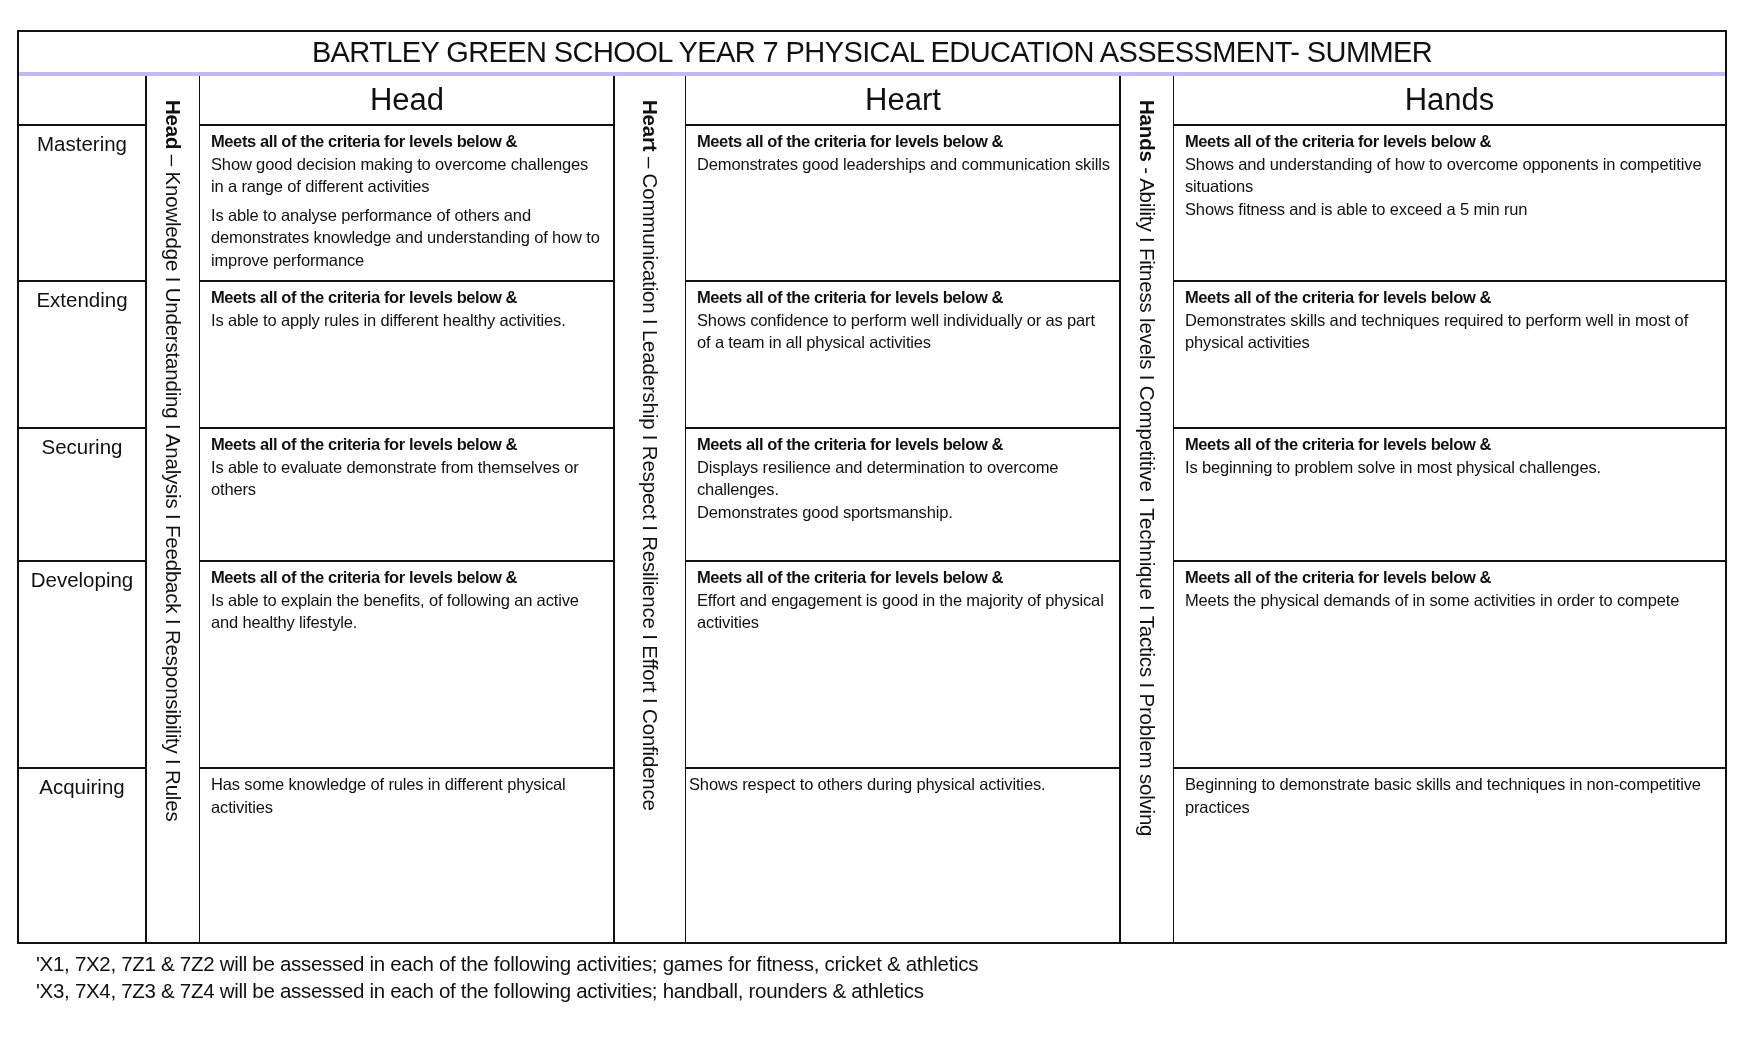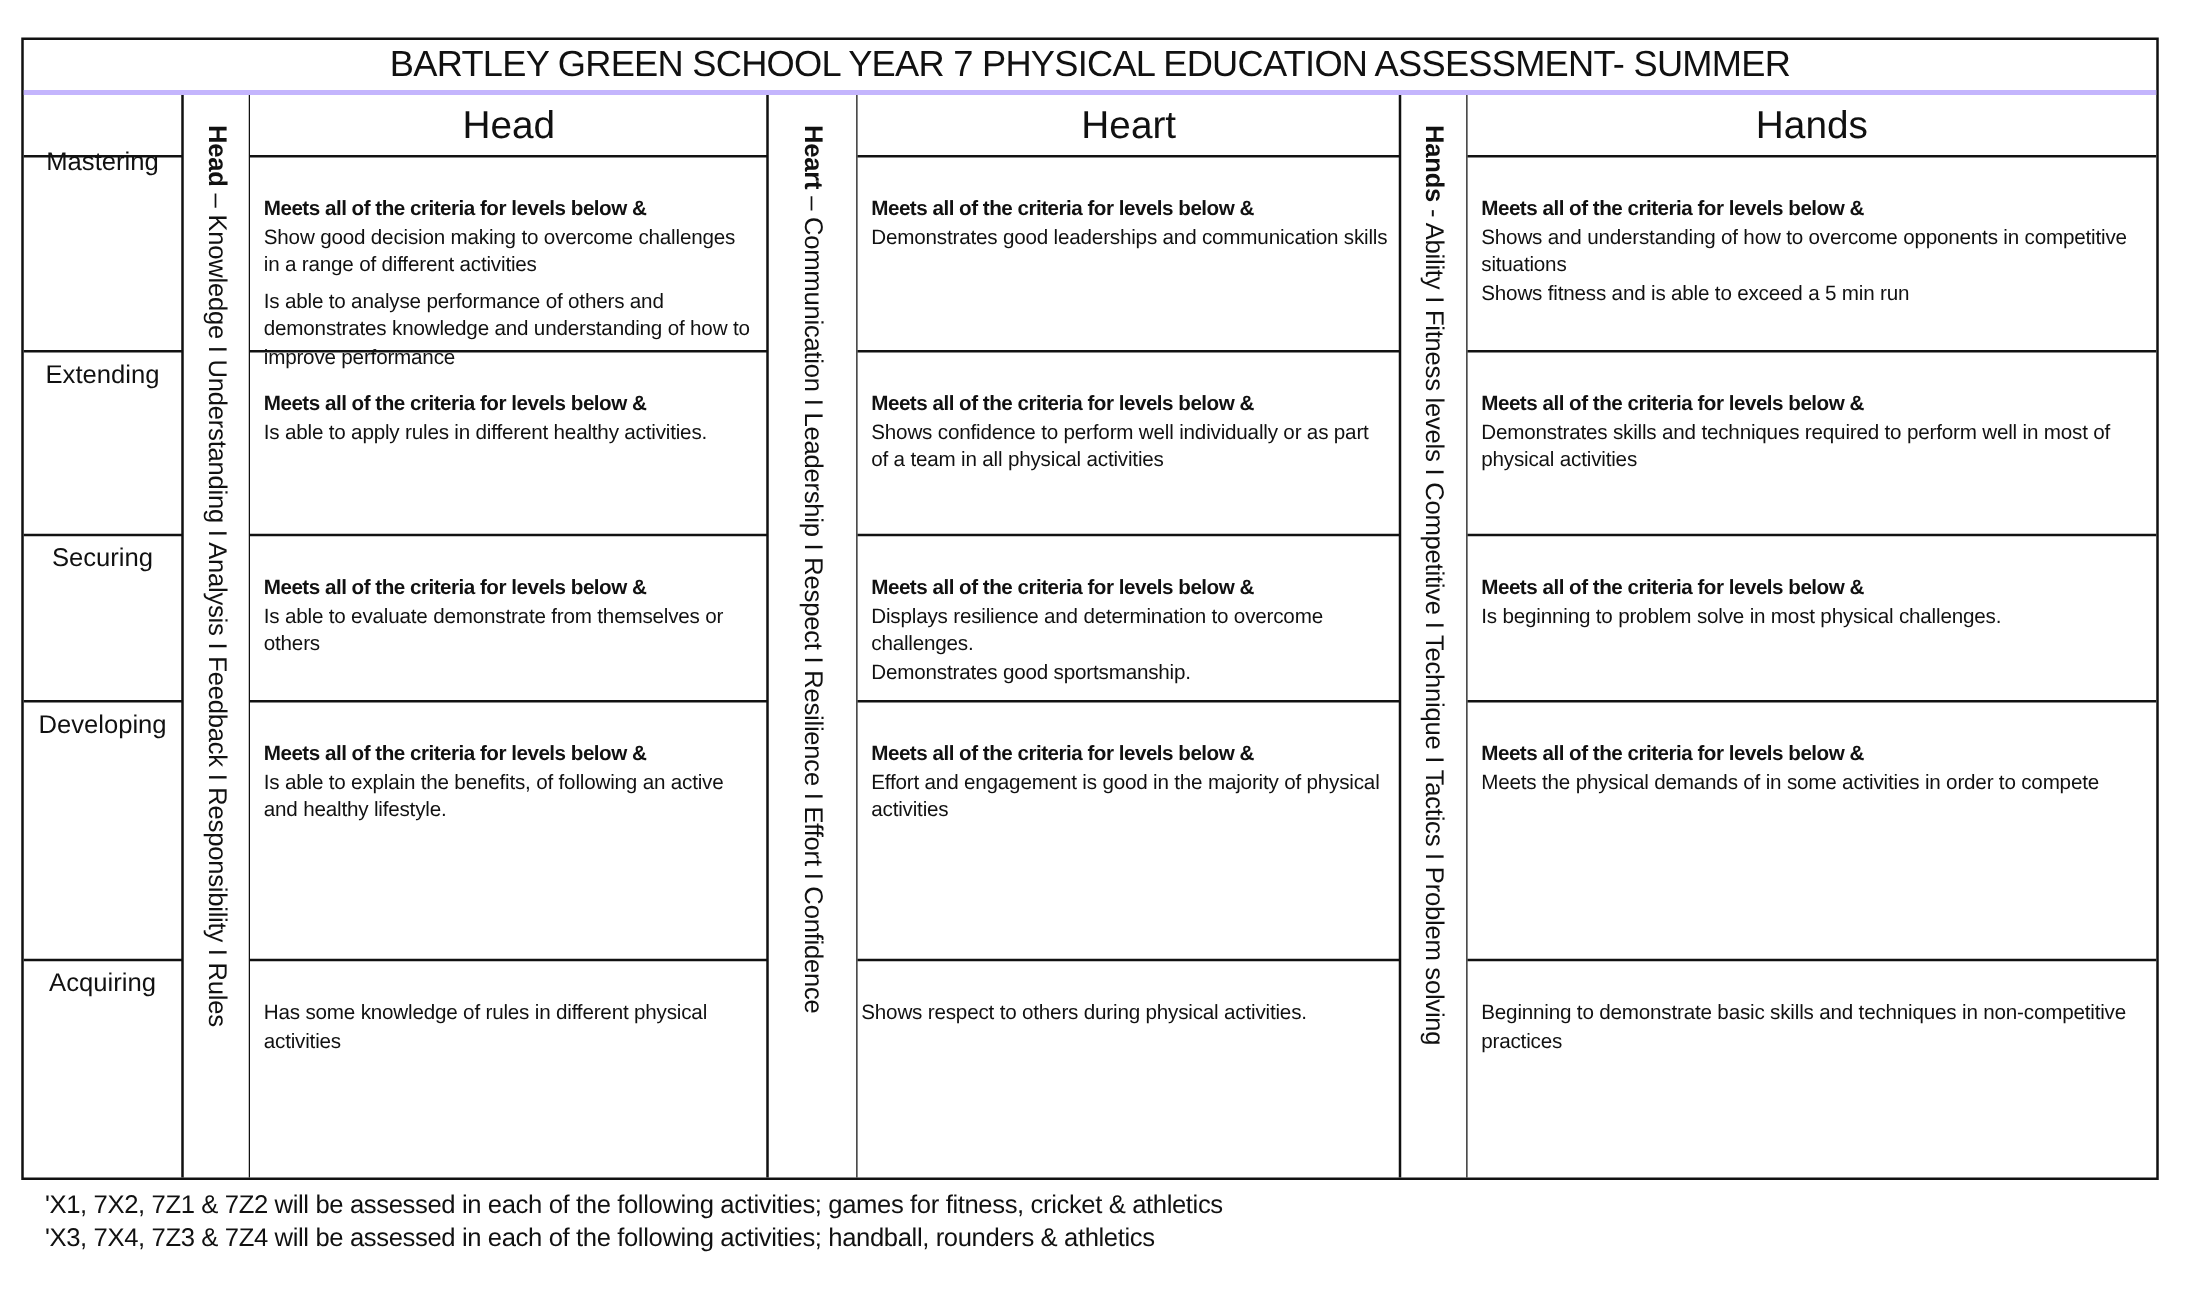--- a/index.html
+++ b/index.html
@@ -35,21 +35,21 @@
   }
   .band-text b { font-weight: bold; }
   .row-line { position: absolute; height: 2px; background: #111; }
   .level {
     left: 0; width: 126px;
     display: flex; justify-content: center; padding-top: 6px;
     font-size: 20.5px;
   }
   .crit {
     padding: 4px 10px 0 11px;
-    font-size: 16.5px; line-height: 22.5px; letter-spacing: -0.15px; margin-top: 26px;
+    font-size: 16.5px; line-height: 22.5px; letter-spacing: -0.15px;
   }
   .crit .lead { font-weight: bold; letter-spacing: -0.4px; }
   .crit p { margin: 0; }
   .crit p.gap { margin-top: 6px; }
   .footer {
     position: absolute; left: 36px; top: 950px;
     font-size: 20.5px; line-height: 27px; letter-spacing: -0.3px;
   }
   .footer div { white-space: nowrap; }
 </style>
@@ -96,21 +96,21 @@
     <div class="row-line" style="top:528px;left:0;width:127px;"></div>
     <div class="row-line" style="top:528px;left:181px;width:414px;"></div>
     <div class="row-line" style="top:528px;left:667px;width:434px;"></div>
     <div class="row-line" style="top:528px;left:1155px;width:551px;"></div>
 
     <div class="row-line" style="top:735px;left:0;width:127px;"></div>
     <div class="row-line" style="top:735px;left:181px;width:414px;"></div>
     <div class="row-line" style="top:735px;left:667px;width:434px;"></div>
     <div class="row-line" style="top:735px;left:1155px;width:551px;"></div>
 
-    <div class="cell level" style="top:80px;height:154px;">Mastering</div>
+    <div class="cell level" style="top:94px;height:154px;">Mastering</div>
     <div class="cell crit" style="left:181px;top:94px;width:414px;height:154px;">
       <p class="lead">Meets all of the criteria for levels below &amp;</p>
       <p>Show good decision making to overcome challenges in a range of different activities</p>
       <p class="gap">Is able to analyse performance of others and demonstrates knowledge and understanding of how to improve performance</p>
     </div>
     <div class="cell crit" style="left:667px;top:94px;width:434px;height:154px;">
       <p class="lead">Meets all of the criteria for levels below &amp;</p>
       <p>Demonstrates good leaderships and communication skills</p>
     </div>
     <div class="cell crit" style="left:1155px;top:94px;width:551px;height:154px;">

